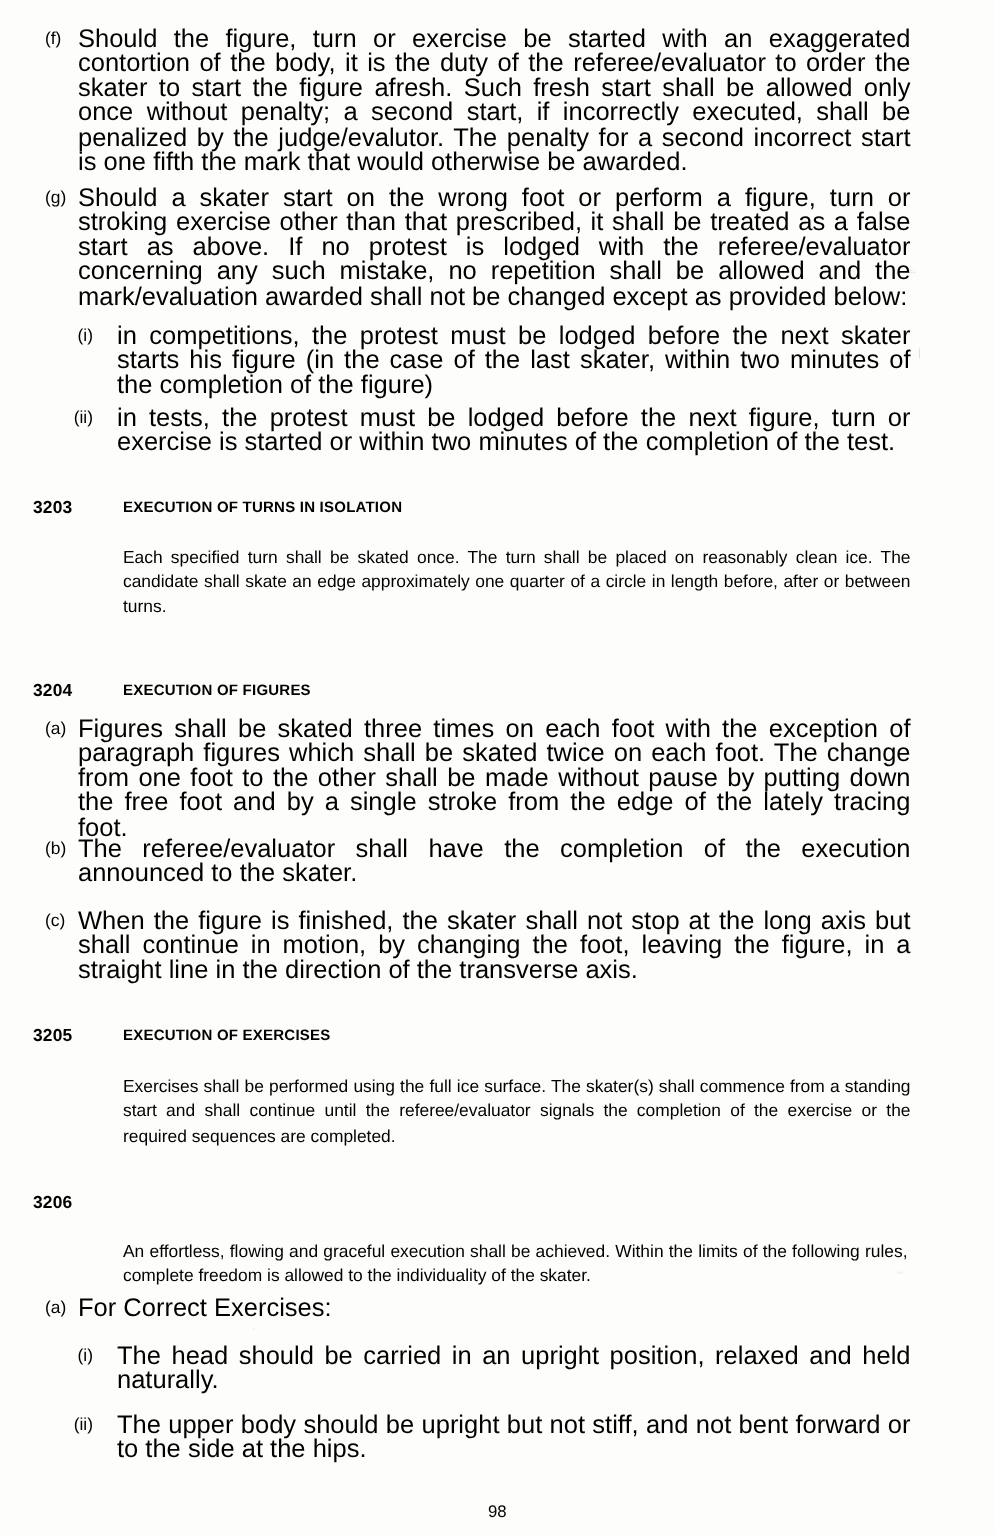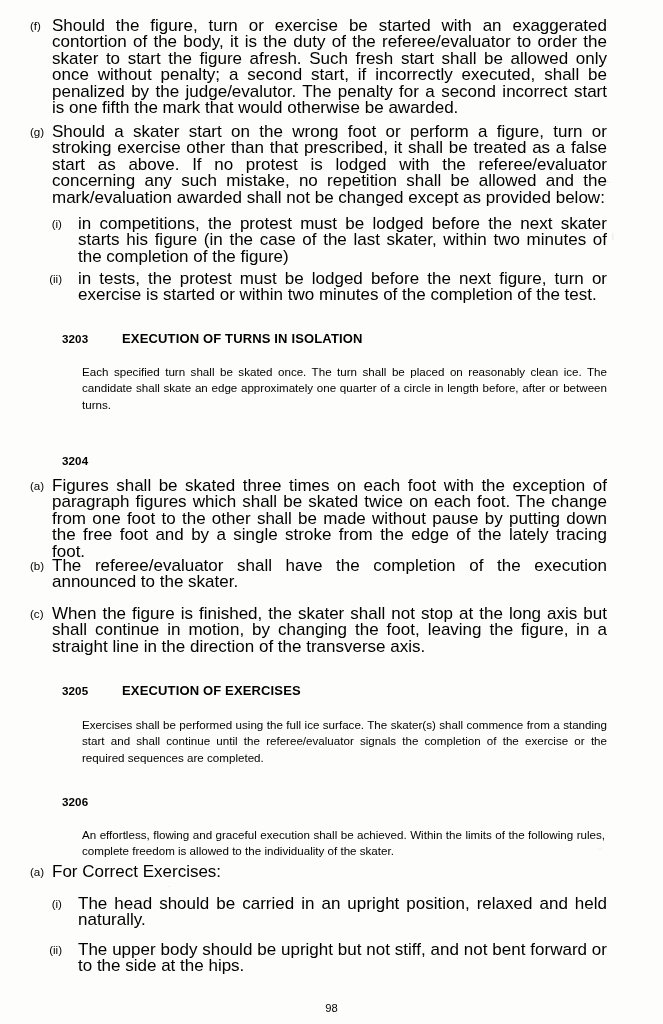--- a/index.html
+++ b/index.html
@@ -63,42 +63,41 @@
   .label-section {
     width: 82px;
     flex: 0 0 82px;
     text-align: left;
     padding-left: 22px;
     box-sizing: border-box;
     font-size: 11.6px;
     line-height: 16.4px;
     font-weight: bold;
     letter-spacing: 0.1px;
-    margin-left: 40px;
   }
 
   .body-text {
     flex: 1 1 auto;
     padding-right: 56px;
     box-sizing: border-box;
     font-size: 17px;
     line-height: 16.4px;
     text-align: justify;
     text-justify: inter-word;
     hyphens: none;
   }
 
   
   .body-text.roman {
     padding-right: 56px;
   }
 
   .heading-text {
     flex: 1 1 auto;
-    font-size: 13px;
+    font-size: 10px;
     line-height: 16.4px;
     font-weight: bold;
     letter-spacing: 0.15px;
     text-align: left;
     padding-right: 24px;
     box-sizing: border-box;
   }
 
   
   .indent-para {
@@ -163,20 +162,21 @@
         <div class="label-roman">(ii)</div>
         <div class="body-text roman">in tests, the protest must be lodged before the next figure, turn or exercise is started or within two minutes of the completion of the test.</div>
       </div>
       <div class="row block" style="position: absolute; left: 0px; right: 0px; top: 331px;">
         <div class="label-section">3203</div>
         <div class="heading-text">EXECUTION OF TURNS IN ISOLATION</div>
       </div>
       <div class="indent-para block" style="position: absolute; left: 0px; right: 0px; top: 364px;">Each specified turn shall be skated once. The turn shall be placed on reasonably clean ice. The candidate shall skate an edge approximately one quarter of a circle in length before, after or between turns.</div>
       <div class="row block" style="position: absolute; left: 0px; right: 0px; top: 453px;">
         <div class="label-section">3204</div>
+        <div class="heading-text">EXECUTION OF FIGURES</div>
       </div>
       <div class="row block" style="position: absolute; left: 0px; right: 0px; top: 478px;">
         <div class="label-alpha">(a)</div>
         <div class="body-text">Figures shall be skated three times on each foot with the exception of paragraph figures which shall be skated twice on each foot. The change from one foot to the other shall be made without pause by putting down the free foot and by a single stroke from the edge of the lately tracing foot.</div>
       </div>
       <div class="row block" style="position: absolute; left: 0px; right: 0px; top: 558px;">
         <div class="label-alpha">(b)</div>
         <div class="body-text">The referee/evaluator shall have the completion of the execution announced to the skater.</div>
       </div>
       <div class="row block" style="position: absolute; left: 0px; right: 0px; top: 606px;">

